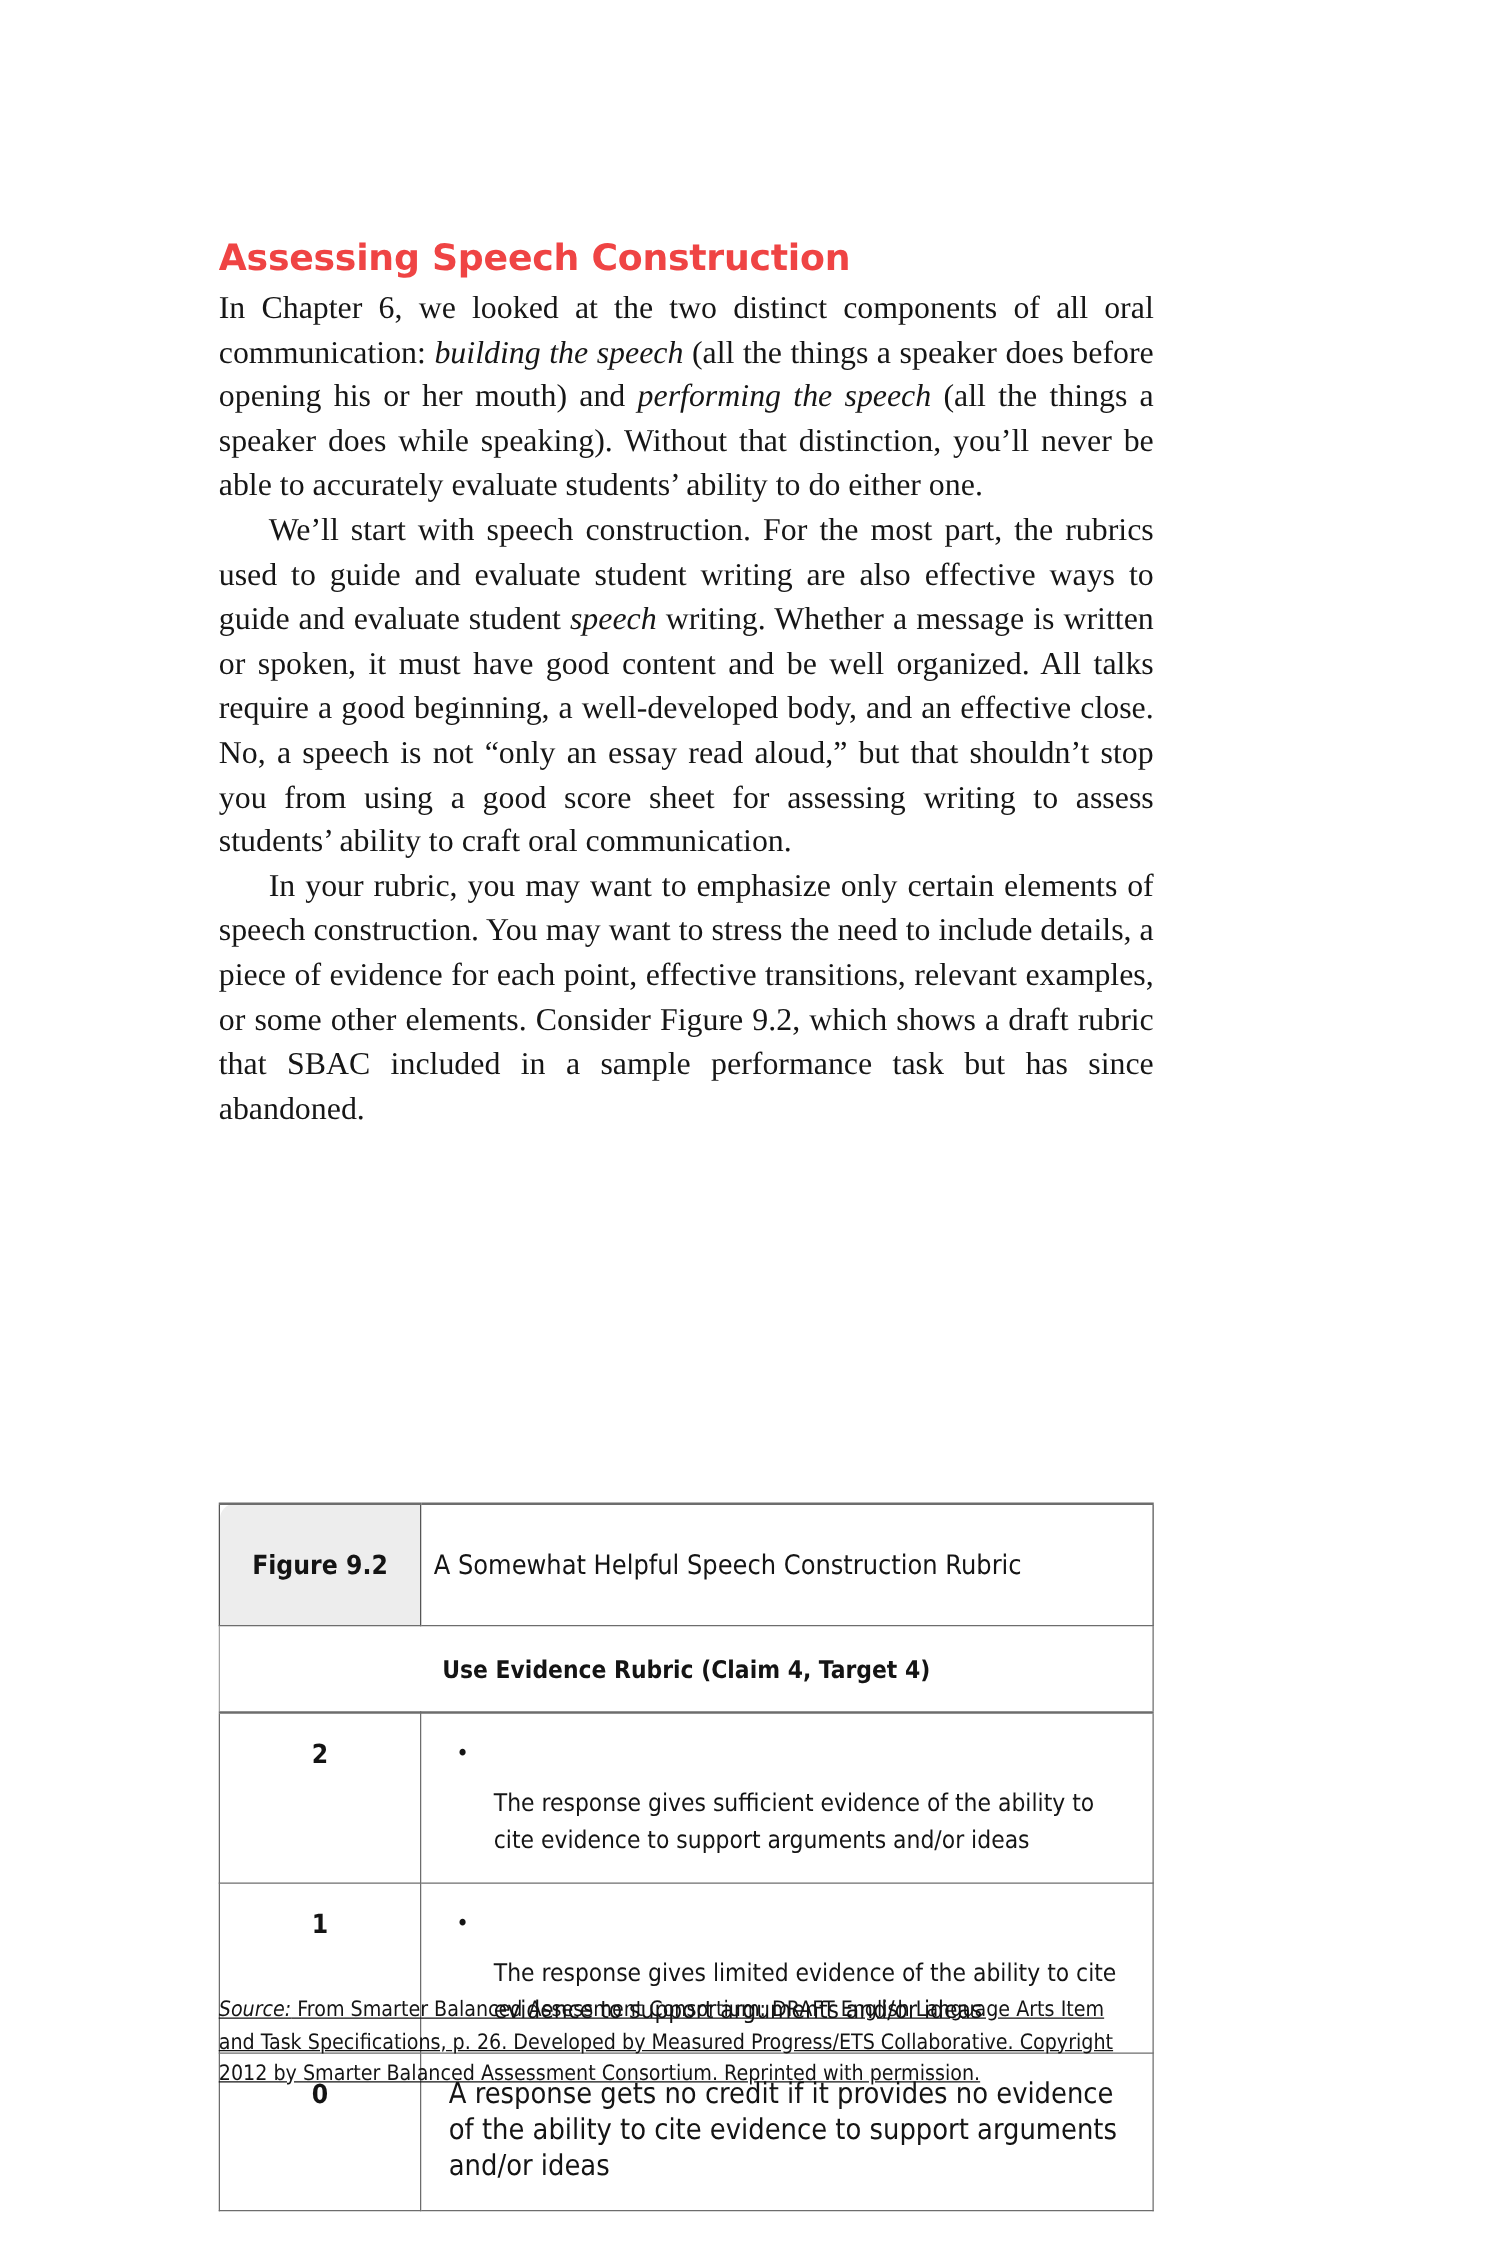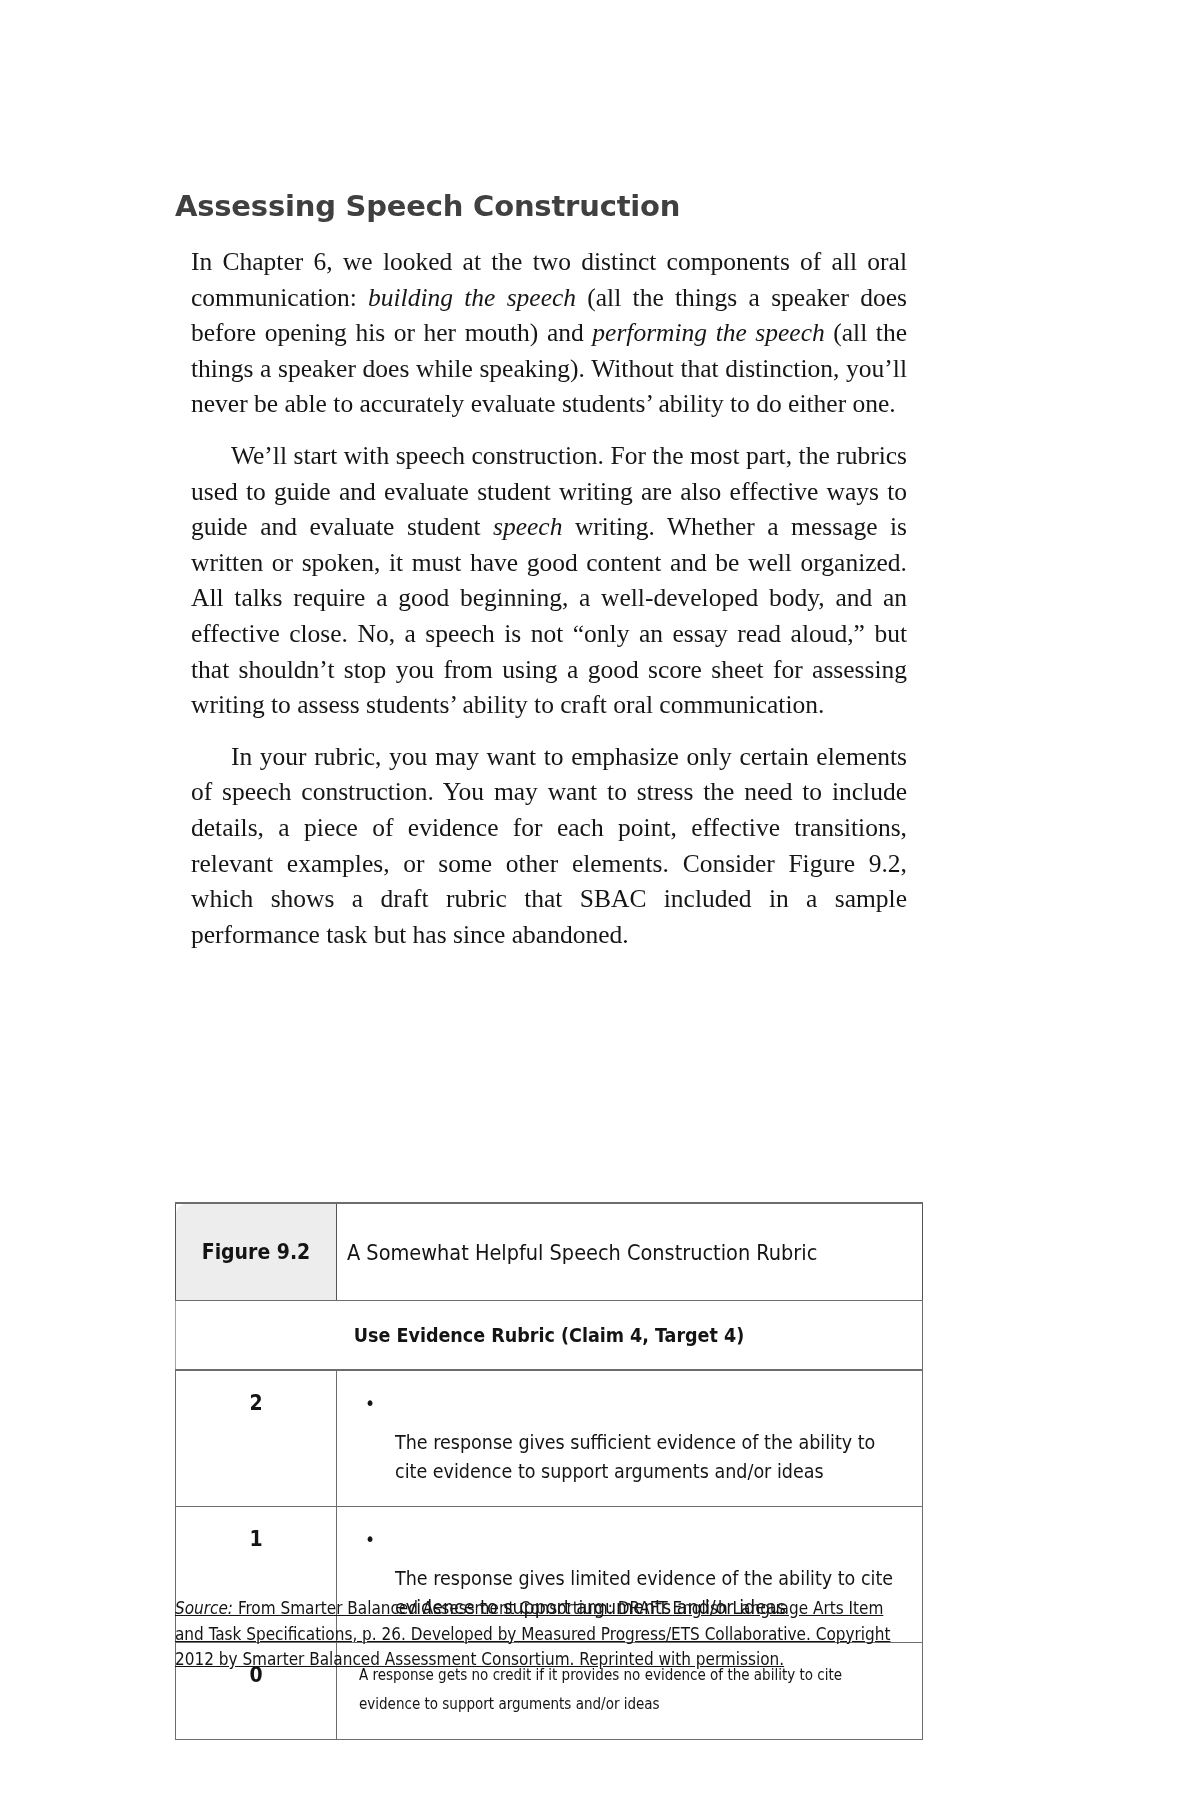--- a/index.html
+++ b/index.html
@@ -51,32 +51,32 @@
   
   .section-heading {
     position: absolute;
     left: 175px;
     top: 170px;
     width: 750px;
     font-family: "DejaVu Sans", sans-serif;
     font-weight: bold;
     font-size: 29px;
     letter-spacing: -0.2px;
-    color: #404040;
+    color: #ef4444;
   }
 
   
   .body-col {
     position: absolute;
     left: 175px;
     top: 228px;
     width: 748px;
   }
   p.para {
-    margin: 16px;
+    margin: 0;
     font-family: "Liberation Serif", serif;
     font-size: 25.5px;
     line-height: 35.6px;
     text-align: justify;
     text-justify: inter-word;
     color: #161616;
     hyphens: none;
   }
   p.para.indent { text-indent: 40px; }
   p.para i { font-style: italic; }
@@ -175,21 +175,21 @@
   .bullet-line .dot {
     flex: 0 0 auto;
     width: 30px;
     font-size: 19px;
     line-height: 29px;
     text-align: left;
     padding-left: 6px;
   }
   .bullet-line .txt { flex: 1 1 auto; margin-top: 39px; }
   .plain-line {
-    font-size: 15px;
+    font-size: 23px;
     line-height: 29px;
     color: #141414;
     padding-left: 22px;
   }
 
   
   .source-note {
     position: absolute;
     left: 175px;
     top: 1596px;

